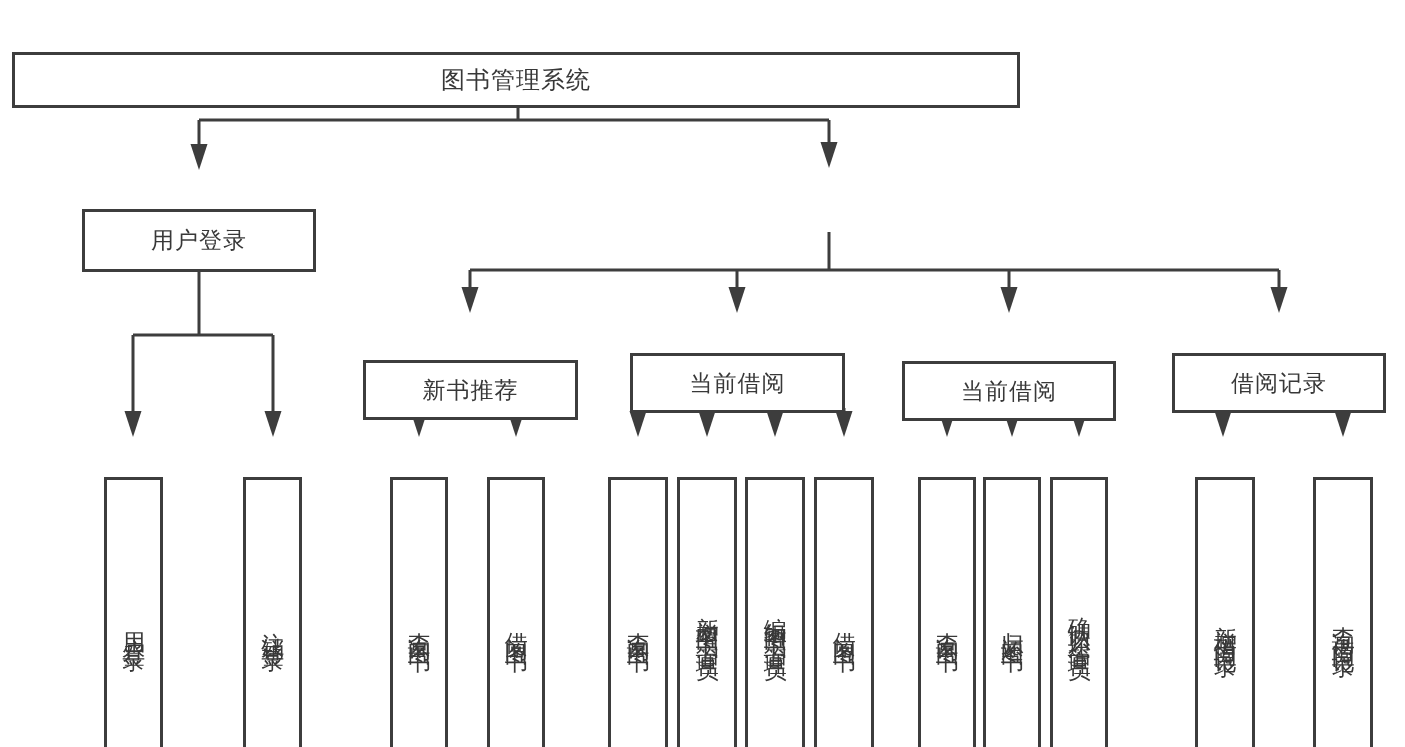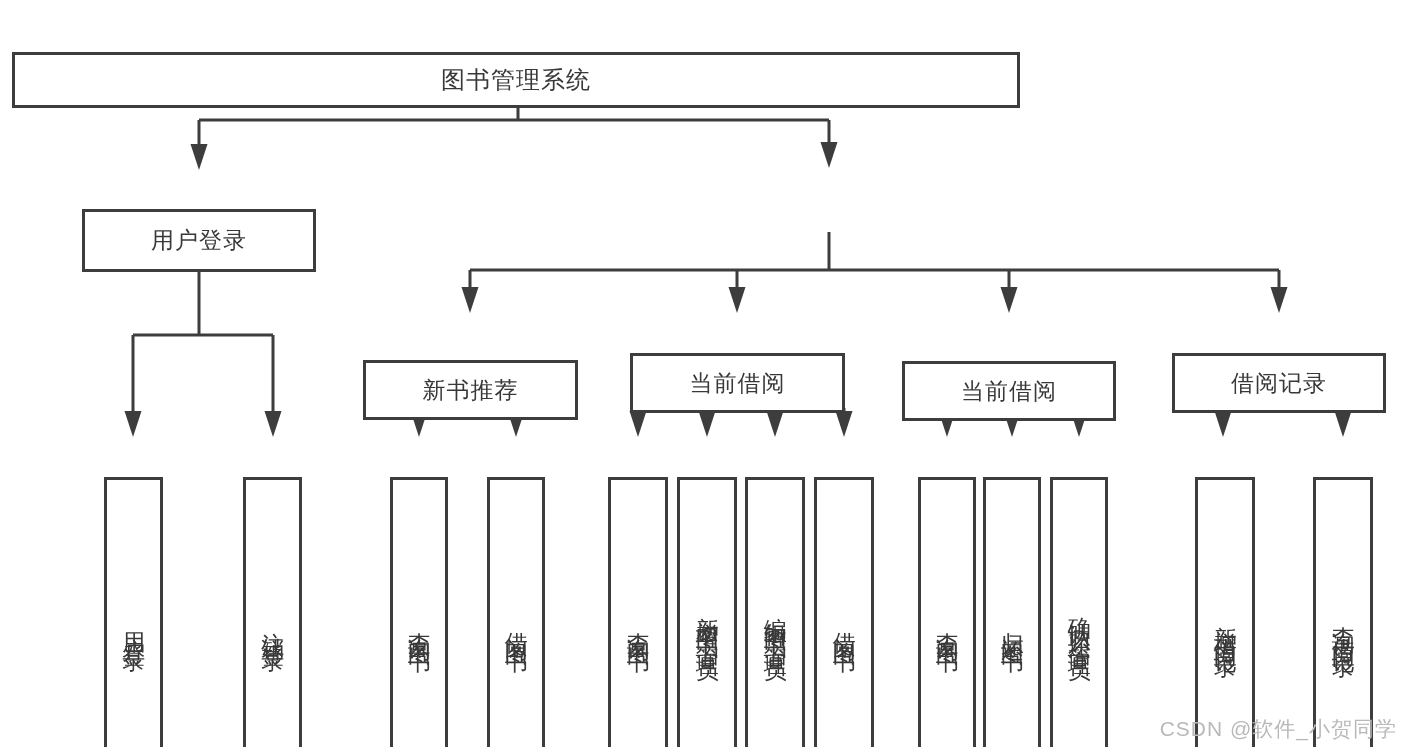--- a/index.html
+++ b/index.html
@@ -173,15 +173,14 @@
     <span class="vlabel">确认归还（管理员）</span>
   </div>
 
   <div class="box leaf" style="left:1195px;top:437px;width:60px;height:298px">
     <span class="vlabel">新增借阅记录</span>
   </div>
   <div class="box leaf" style="left:1313px;top:437px;width:60px;height:298px">
     <span class="vlabel">查询借阅记录</span>
   </div>
 
-  <div class="watermark">CSDN @软件_小贺同学</div>
 
 </div>
 
 </body></html>

